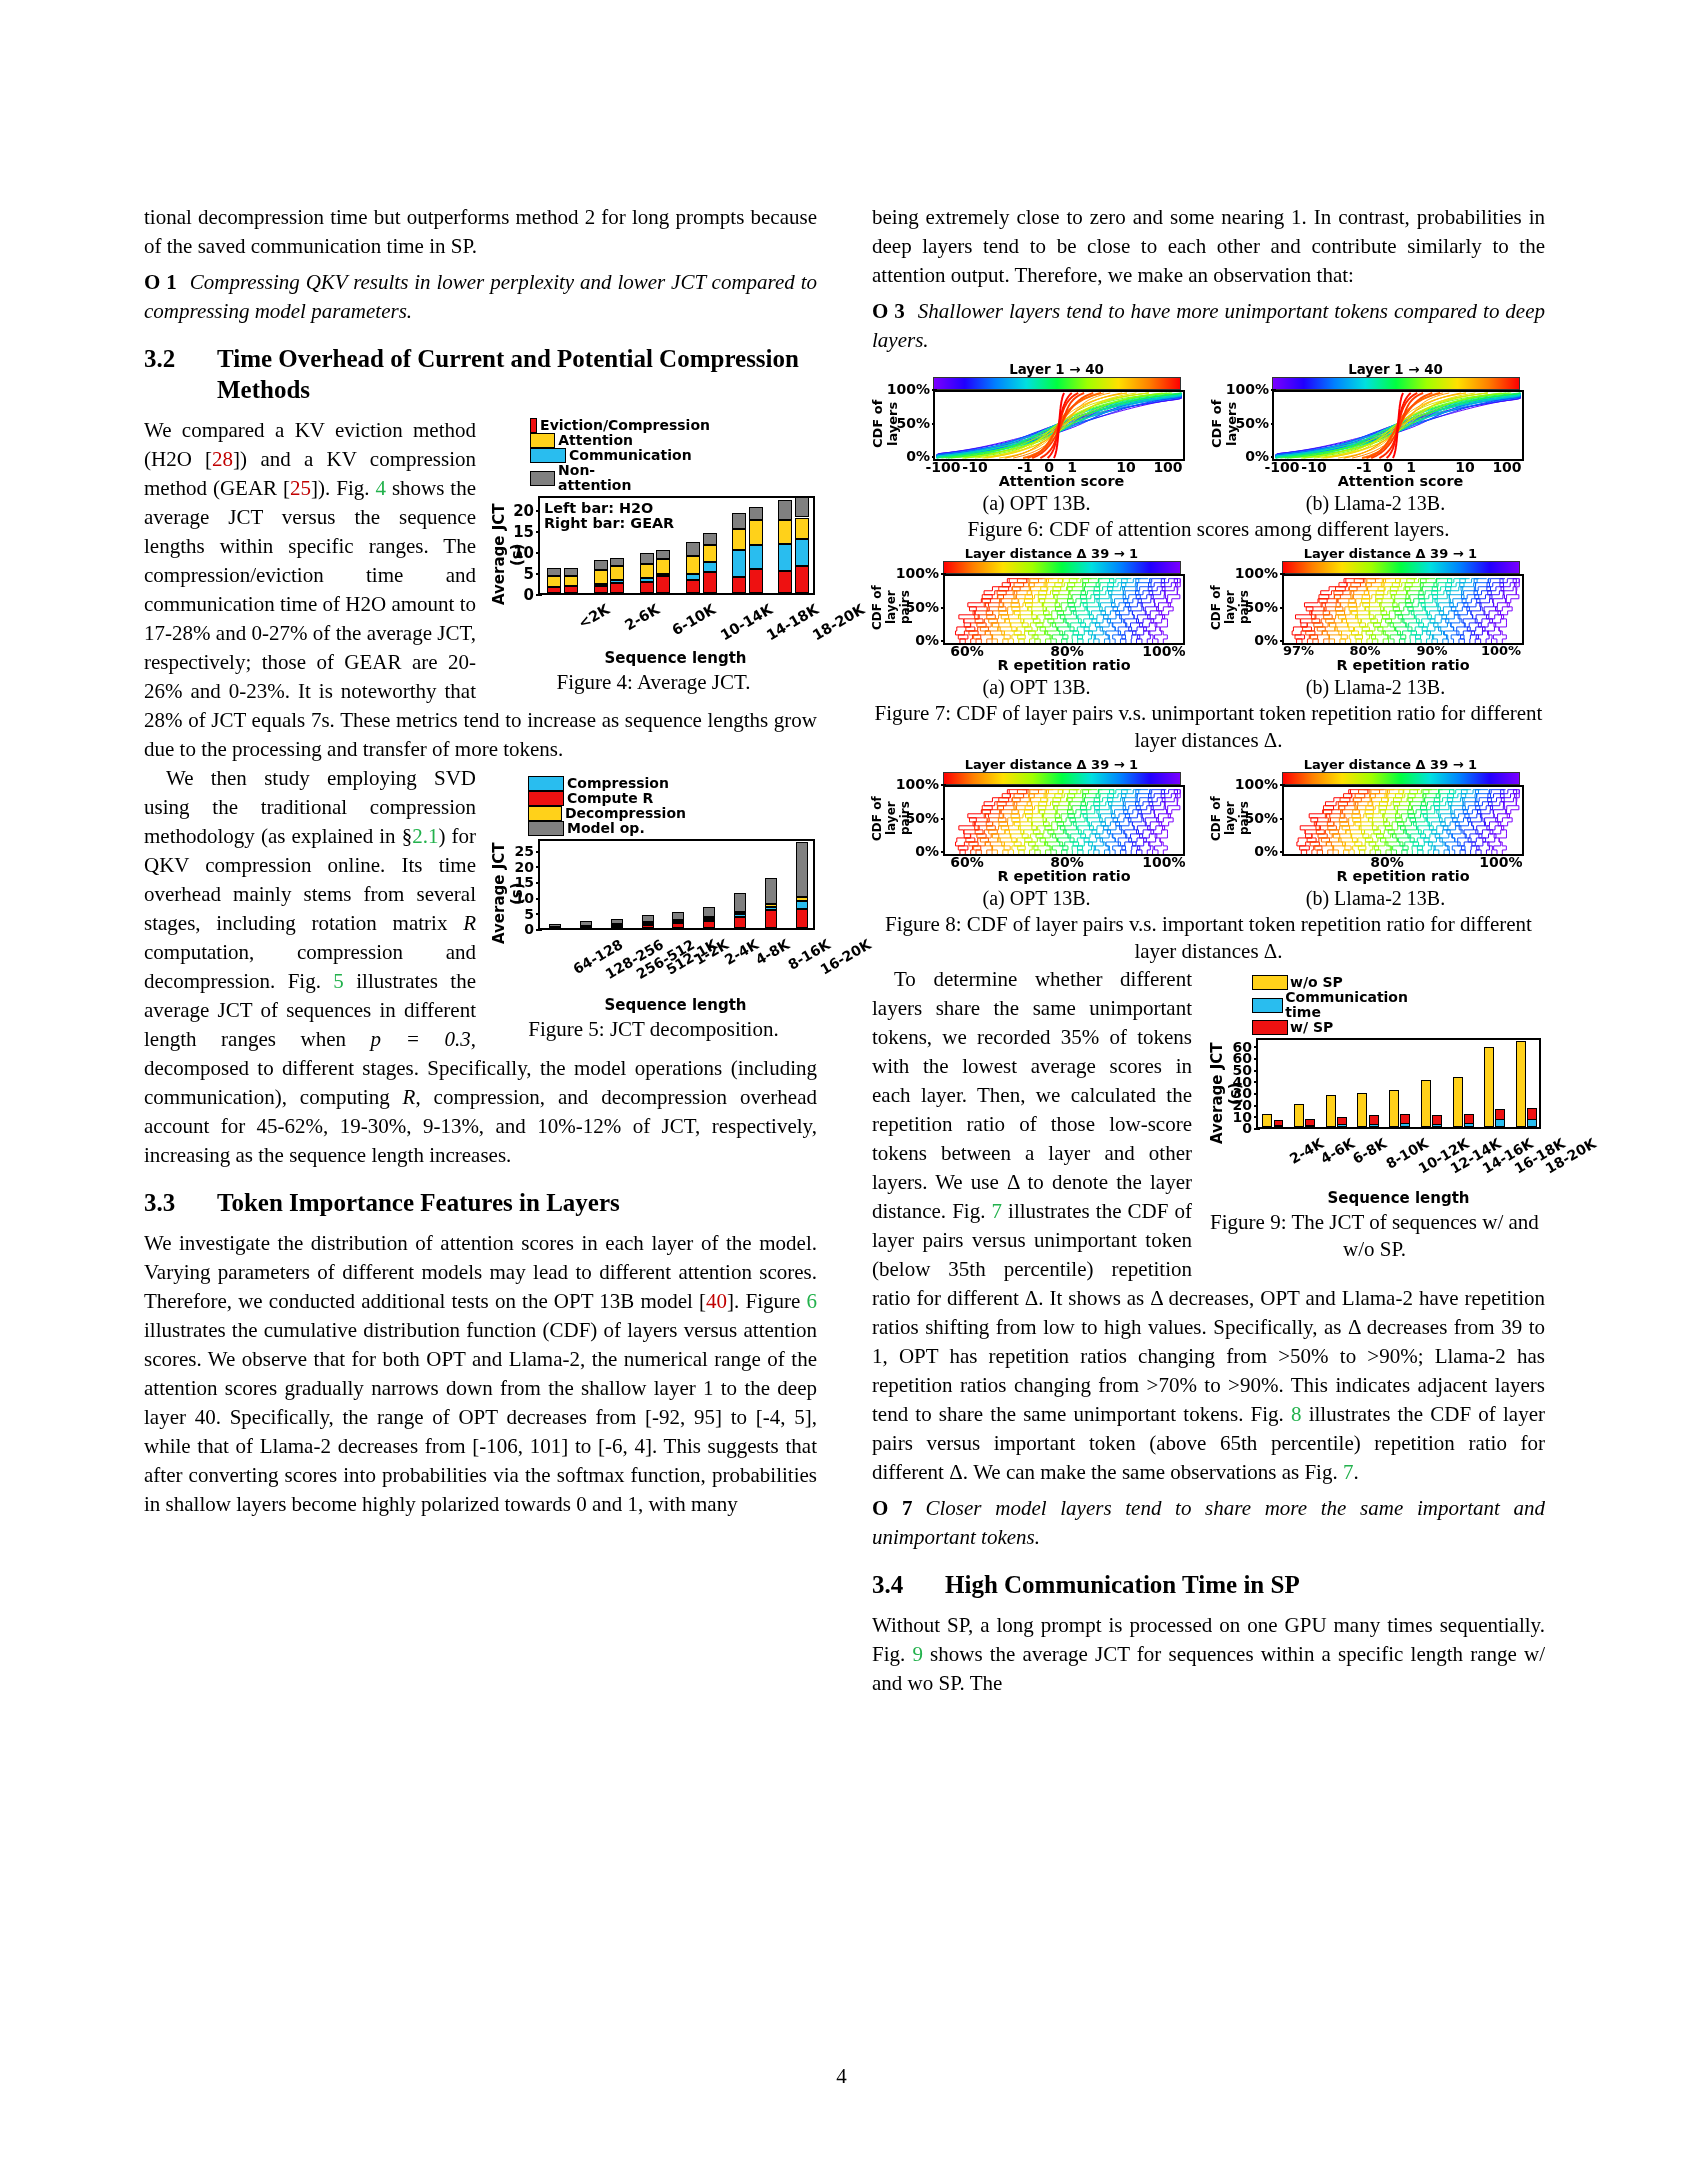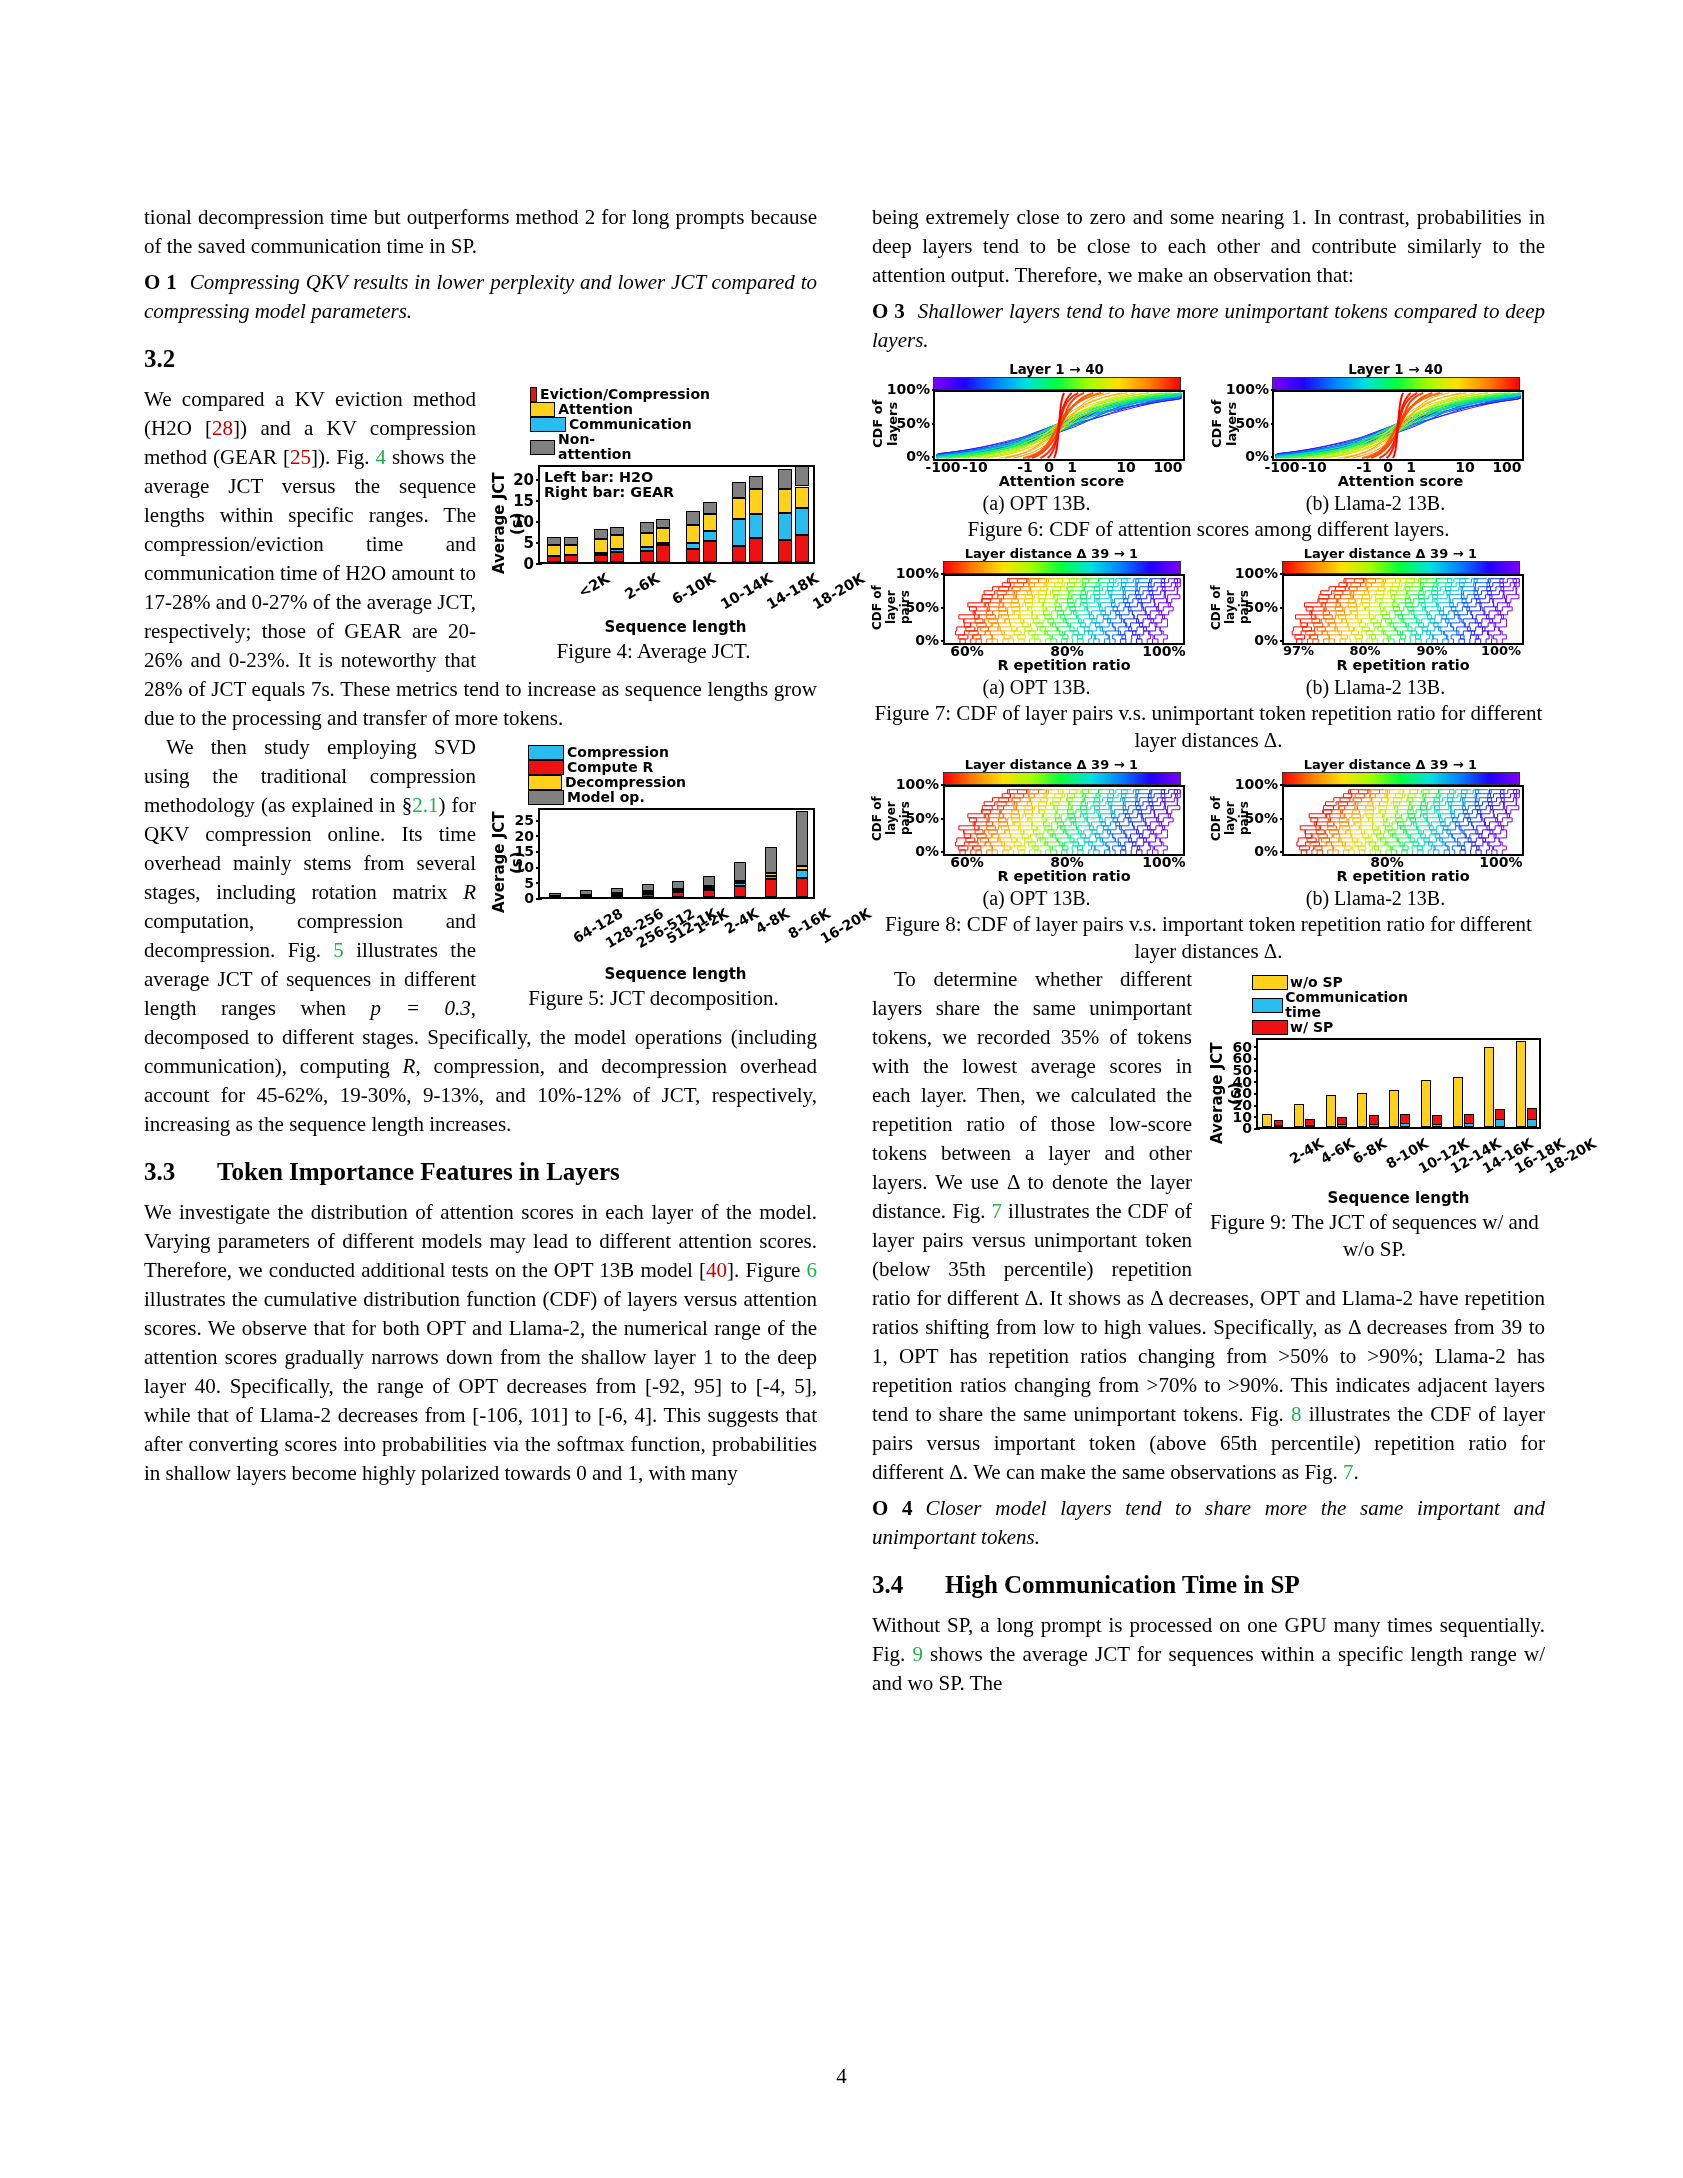--- a/index.html
+++ b/index.html
@@ -77,20 +77,21 @@
 <div class="cols">
 
   <div class="col">
 
     <p class="body"><span>tional decompression time but outperforms method 2 for long prompts because of the saved communication time in SP.</span></p>
 
     <p class="obs"><b>O 1</b><span>Compressing QKV results in lower perplexity and lower JCT compared to compressing model parameters.</span></p>
 
     <h2 class="sec">
       <span class="num">3.2</span>
+      <span class="ttl">Time Overhead of Current and Potential Compression Methods</span>
     </h2>
 
     <div class="wrapfig" style="width:327px;">
       <div class="chart" style="width:327px;">
 
         <div style="display:flex;flex-wrap:wrap;font-size:14px;line-height:15px;margin-left:40px;width:287px;">
           <div class="lgitem" style="width:180px;">
             <span class="swatch" style="width:34px;height:13px;background:#ee1111;"></span>
             <span class="lgtxt" style="margin-left:3px;">Eviction/Compression</span>
           </div>
@@ -782,21 +783,21 @@
                 <div class="xrot" style="left: 279px; top: 4px; font-size: 14px;">18-20K</div>
               </div>
         </div>
         <div class="axlab" style="font-size:15px;margin-top:22px;margin-left:44px;">Sequence length</div>
       </div>
       <div class="figcap" style="margin-top:2px;width:333px;">Figure 9:  The  JCT  of  sequences w/ and w/o SP.</div>
     </div>
 
     <p class="body indent"><span>To determine whether different layers share the same unimportant tokens, we recorded 35% of tokens with the lowest average scores in each layer. Then, we calculated the repetition ratio of those low-score tokens between a layer and other layers. We use Δ to denote the layer distance. Fig. </span><span class="refgr">7</span><span> illustrates the CDF of layer pairs versus unimportant token (below 35th percentile) repetition ratio for different Δ. It shows as Δ decreases, OPT and Llama-2 have repetition ratios shifting from low to high values. Specifically, as Δ decreases from 39 to 1, OPT has repetition ratios changing from &gt;50% to &gt;90%; Llama-2 has repetition ratios changing from &gt;70% to &gt;90%. This indicates adjacent layers tend to share the same unimportant tokens. Fig. </span><span class="refgr">8</span><span> illustrates the CDF of layer pairs versus important token (above 65th percentile) repetition ratio for different Δ. We can make the same observations as Fig. </span><span class="refgr">7</span><span>.</span></p>
 
-    <p class="obs"><b>O 4</b><span>Closer model layers tend to share more the same important and unimportant tokens.</span></p>
+    <p class="obs"><b>O 7</b><span>Closer model layers tend to share more the same important and unimportant tokens.</span></p>
 
     <h2 class="sec">
       <span class="num">3.4</span>
       <span class="ttl">High Communication Time in SP</span>
     </h2>
 
     <p class="body"><span>Without SP, a long prompt is processed on one GPU many times sequentially. Fig. </span><span class="refgr">9</span><span> shows the average JCT for sequences within a specific length range w/ and wo SP. The</span></p>
 
   </div>
 </div>

